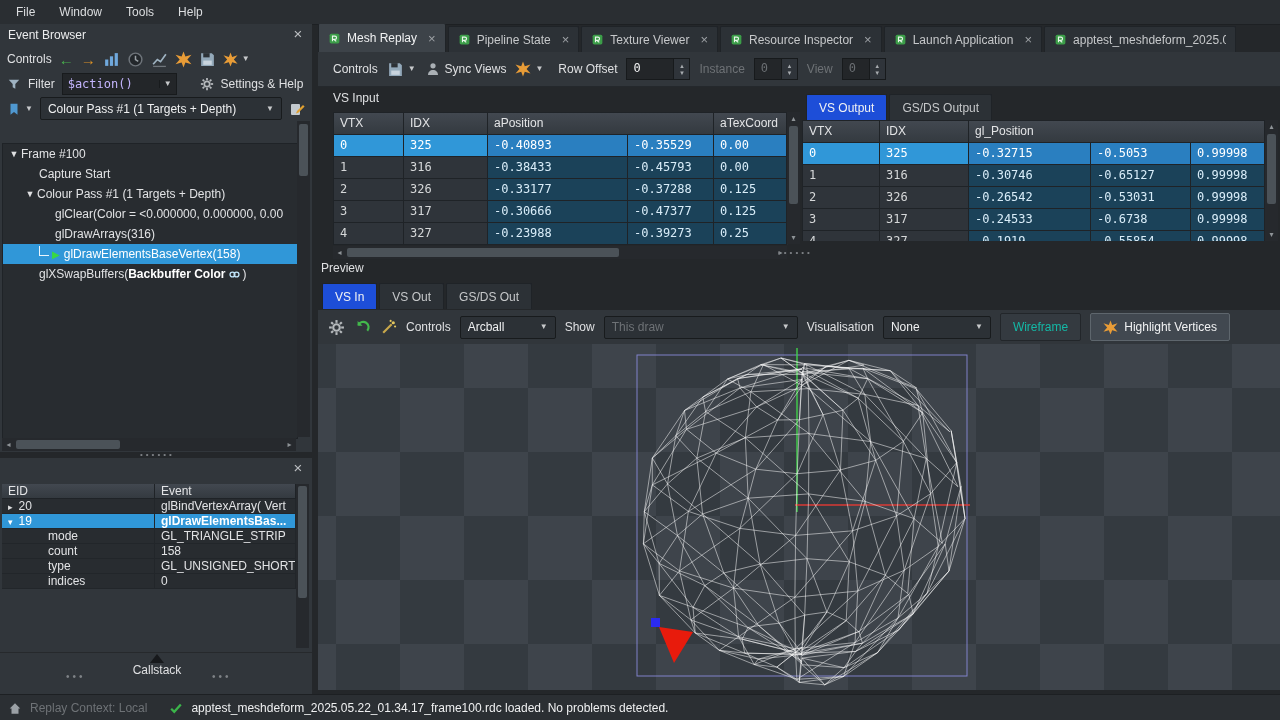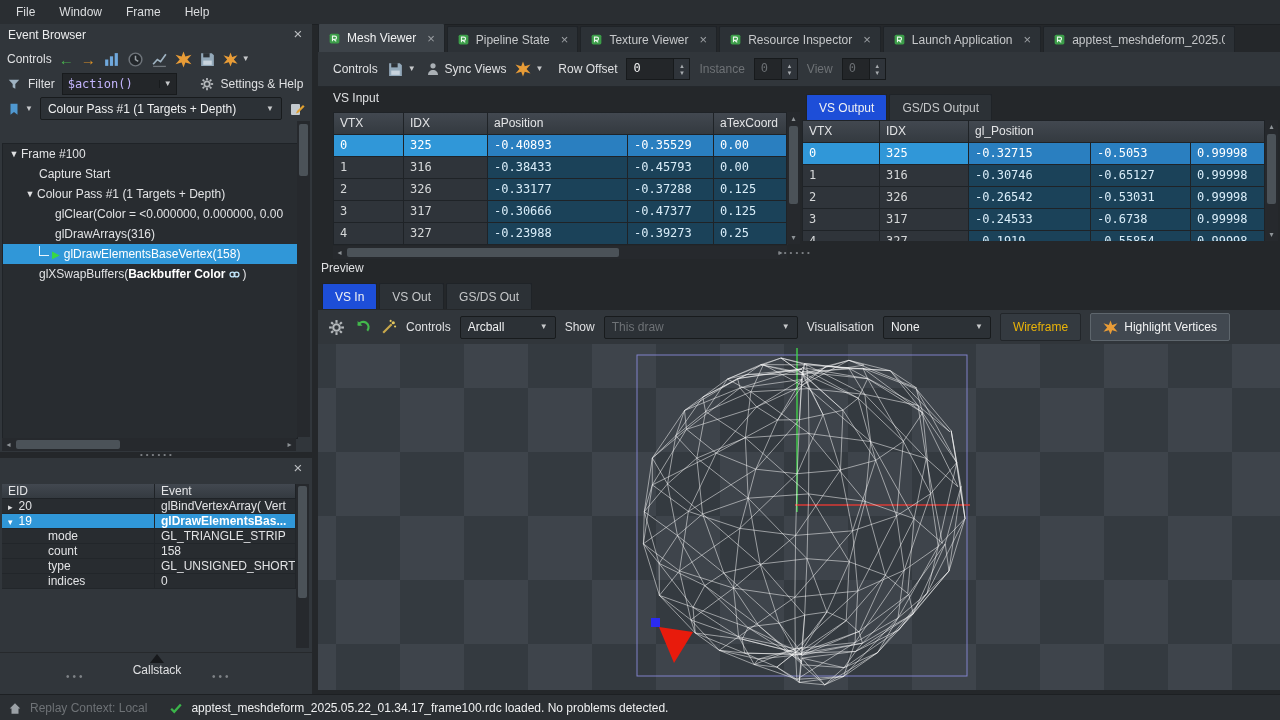--- a/index.html
+++ b/index.html
@@ -104,21 +104,21 @@
 
   .ptab{height:25px;display:flex;align-items:center;padding:0 12px;background:#2c3136;
         color:#c6c8ca;border:1px solid #1f2327;border-bottom:none;border-radius:2px 2px 0 0;flex:none}
   .ptab.active{background:#1d4ed8;color:#f1f2f3}
 
   
   #preview-toolbar{position:absolute;left:318px;top:310px;width:962px;height:34px;background:#31363b;
                    display:flex;align-items:center;gap:9px;padding:0 10px}
   .pbtn{height:26px;display:flex;align-items:center;padding:0 12px;background:#343a40;
         border:1px solid #22262a;border-radius:2px;gap:6px;white-space:nowrap}
-  #wireframe-btn{color:#eab308}
+  #wireframe-btn{color:#14b8a6}
   #highlight-btn{background:#414850;border-color:#5e666d;color:#f1f2f3}
 
   
   #viewport{position:absolute;left:318px;top:344px;width:962px;height:346px;background-color:#343a40;
             background-image:conic-gradient(#3e444b 0 25%,transparent 0 50%,#3e444b 0 75%,transparent 0);
             background-size:128px 128px;background-position:-46px -20px;overflow:hidden}
 
   
   #statusbar{position:absolute;left:0;top:694px;width:1280px;height:26px;background:#2b2f33;
              border-top:1px solid #1d2023;display:flex;align-items:center;gap:8px;padding:0 8px}
@@ -205,21 +205,21 @@
     </symbol>
     <symbol id="icon-check" viewBox="0 0 16 16">
       <path d="M2.5 8.8 6 12.3 13.5 4" stroke="#3bb54a" stroke-width="2.6" fill="none"></path>
     </symbol>
   </defs>
 </svg>
 
 <div id="menubar">
   <span class="menu-item">File</span>
   <span class="menu-item">Window</span>
-  <span class="menu-item">Frame</span>
+  <span class="menu-item">Tools</span>
   <span class="menu-item">Help</span>
 </div>
 
 <div class="panel" id="eb-panel" style="left:0;top:24px;width:312px;height:428px">
   <div class="panel-title">Event Browser</div>
   <div class="close-x">×</div>
 
   <div class="toolrow">
     <span class="lbl">Controls</span>
     <span class="arr g">←</span>
@@ -362,21 +362,21 @@
   <span class="dots" style="left:212px;top:18px;font-size:10px">•••</span>
 </div>
 
 <div class="abs" style="left:312px;top:24px;width:6px;height:668px"></div>
 
 <div id="tabbar">
   <div class="tab active">
     <svg class="ic" width="13" height="13">
         <use href="#icon-logo"></use>
       </svg>
-    <span>Mesh Viewer</span>
+    <span>Mesh Replay</span>
     <span class="x">×</span>
   </div>
   <div class="tab">
     <svg class="ic" width="13" height="13">
         <use href="#icon-logo"></use>
       </svg>
     <span>Pipeline State</span>
     <span class="x">×</span>
   </div>
   <div class="tab">

